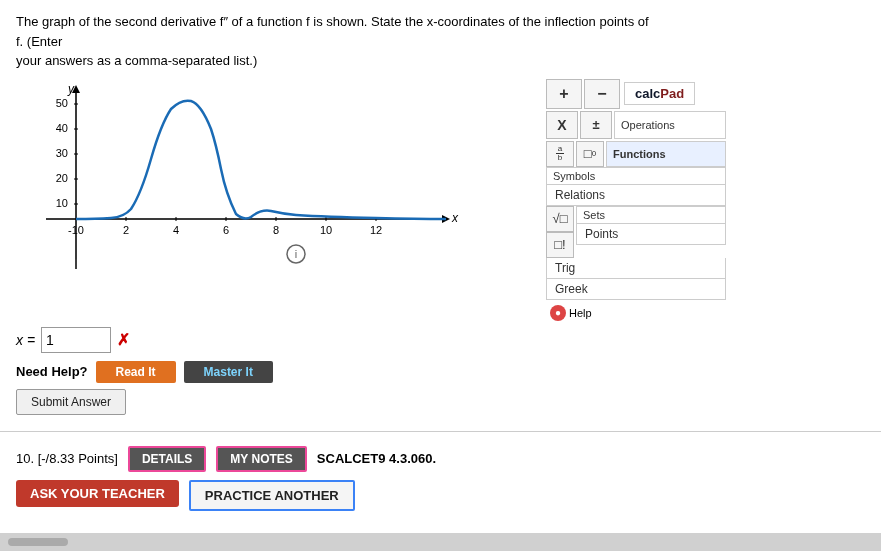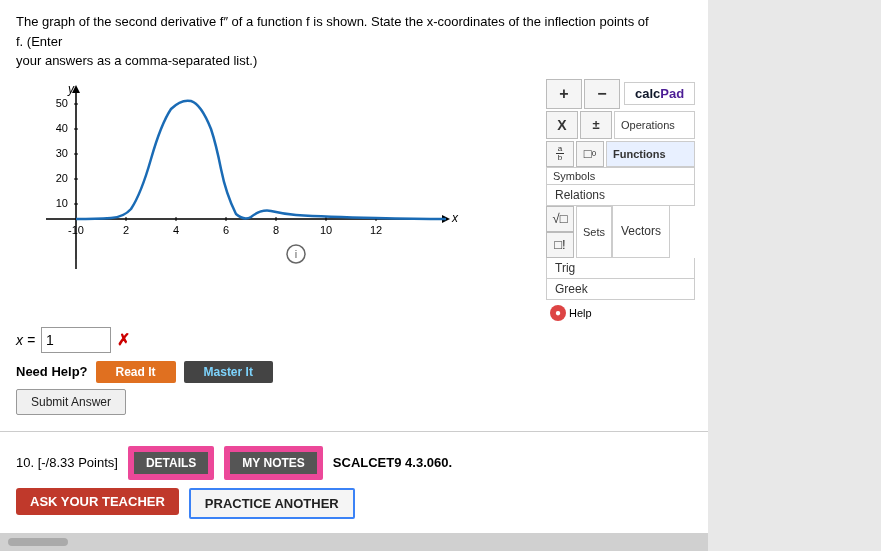--- a/index.html
+++ b/index.html
@@ -8,21 +8,21 @@
       background: #e8e8e8;
       width: 881px;
       height: 551px;
       overflow: hidden;
       position: relative;
     }
     .main-container {
       background: #fff;
       margin: 0;
       padding: 0;
-      width: 708px;
+      width: 881px;
       height: 551px;
       position: relative;
     }
     .content-area {
       padding: 12px 16px 8px 16px;
       position: relative;
     }
     .question-text {
       font-size: 13px;
       line-height: 1.5;
@@ -163,21 +163,21 @@
     }
     .points-label {
       font-size: 13px;
       color: #000;
       font-weight: normal;
     }
     .footer-btn {
       padding: 4px 12px;
       font-size: 12px;
       font-weight: bold;
-      border: 6px solid #ec4899;
+      border: 2px solid #ec4899;
       background: #555;
       color: #fff;
       cursor: pointer;
       border-radius: 2px;
     }
     .course-code {
       font-size: 13px;
       color: #000;
       font-weight: bold;
     }
@@ -325,21 +325,21 @@
         </svg>
       </div>
 
       <div class="calcpad-area">
         <div style="display:flex; align-items:center; margin-bottom:2px;">
           <div style="display:flex; gap:2px; margin-right:4px;">
             <div class="calcpad-btn">+</div>
             <div class="calcpad-btn">−</div>
           </div>
           <div style="border:1px solid #ccc; padding:3px 10px; font-size:13px; font-weight:bold; background:#fff;">
-            <span style="color:#0f172a;text-align:right;">calc</span><span style="color:#4c1d95;text-align:center;">Pad</span>
+            <span style="color:#0f172a;text-align:right;">calc</span><span style="color:#7f1d1d;text-align:center;">Pad</span>
           </div>
         </div>
 
         <div style="display:flex; gap:2px; margin-bottom:2px;">
           <div class="calcpad-btn" style="width:32px;height:28px;font-size:14px;">X</div>
           <div class="calcpad-btn" style="width:32px;height:28px;font-size:13px;">±</div>
           <div class="calcpad-menu-item" style="flex:1; border:1px solid #ccc; padding:2px 6px; font-size:11px; cursor:pointer;">Operations</div>
         </div>
 
         <div style="display:flex; gap:2px; margin-bottom:0;">
@@ -354,23 +354,23 @@
         </div>
 
         <div class="calcpad-menu-item" style="border:1px solid #ccc; padding:2px 6px; font-size:11px;">Symbols</div>
         <div class="calcpad-menu-item">Relations</div>
 
         <div style="display:flex; gap:2px; margin-top:0;">
           <div style="display:flex;flex-direction:column;gap:0;">
             <div class="calcpad-mini-btn" style="width:28px;height:26px;">√□</div>
             <div class="calcpad-mini-btn" style="width:28px;height:26px;">□!</div>
           </div>
-          <div style="flex:1;display:flex;flex-direction:row;gap:0;">
+          <div style="flex:1;display:flex;flex-direction:column;gap:0;">
             <div class="calcpad-menu-item" style="border:1px solid #ccc; padding:2px 6px; font-size:11px;">Sets</div>
-            <div class="calcpad-menu-item">Vectors</div>
+            <div class="calcpad-menu-item">Points</div>
           </div>
         </div>
 
         <div class="calcpad-menu-item">Trig</div>
         <div class="calcpad-menu-item">Greek</div>
 
         <div style="display:flex;align-items:center;margin-top:3px;padding:2px 4px;font-size:11px;cursor:pointer;">
           <div class="help-icon-circle">●</div>
           <span>Help</span>
         </div>

